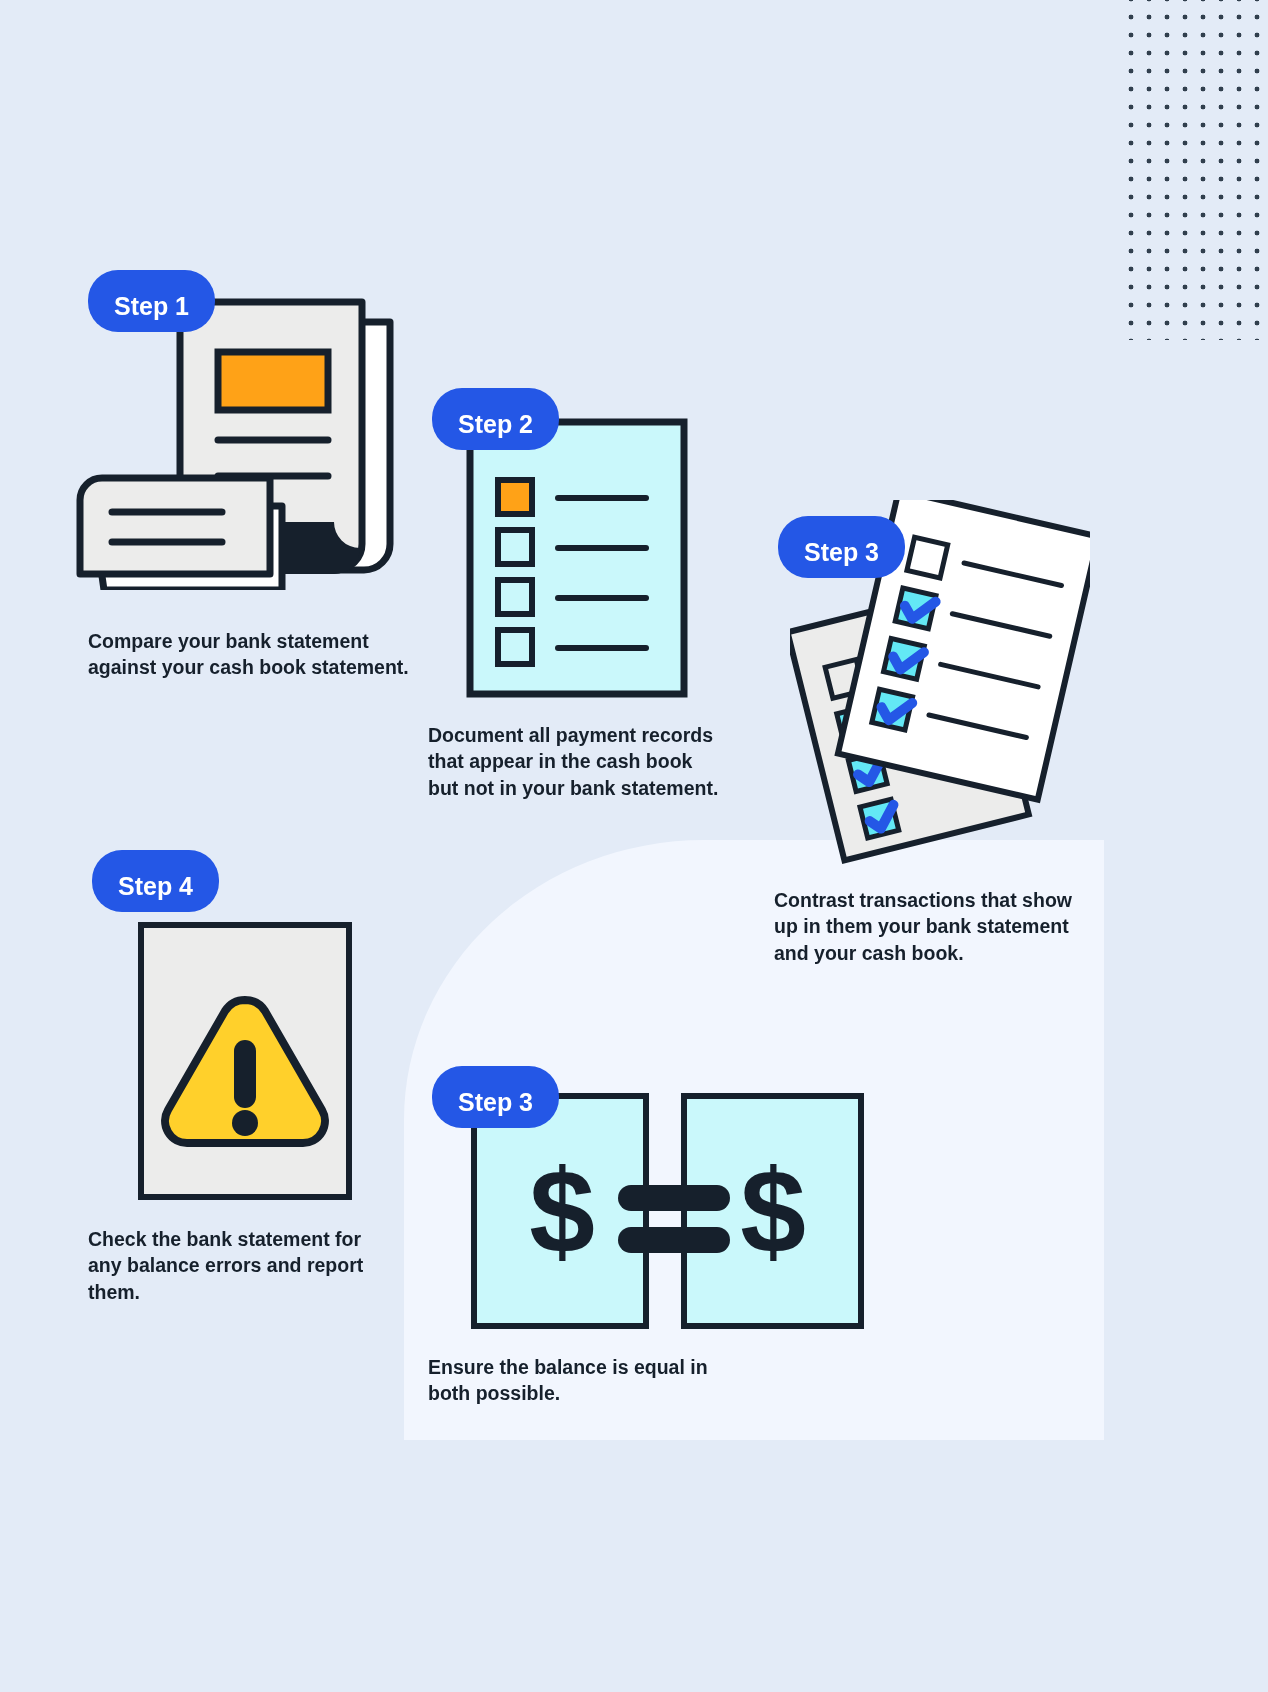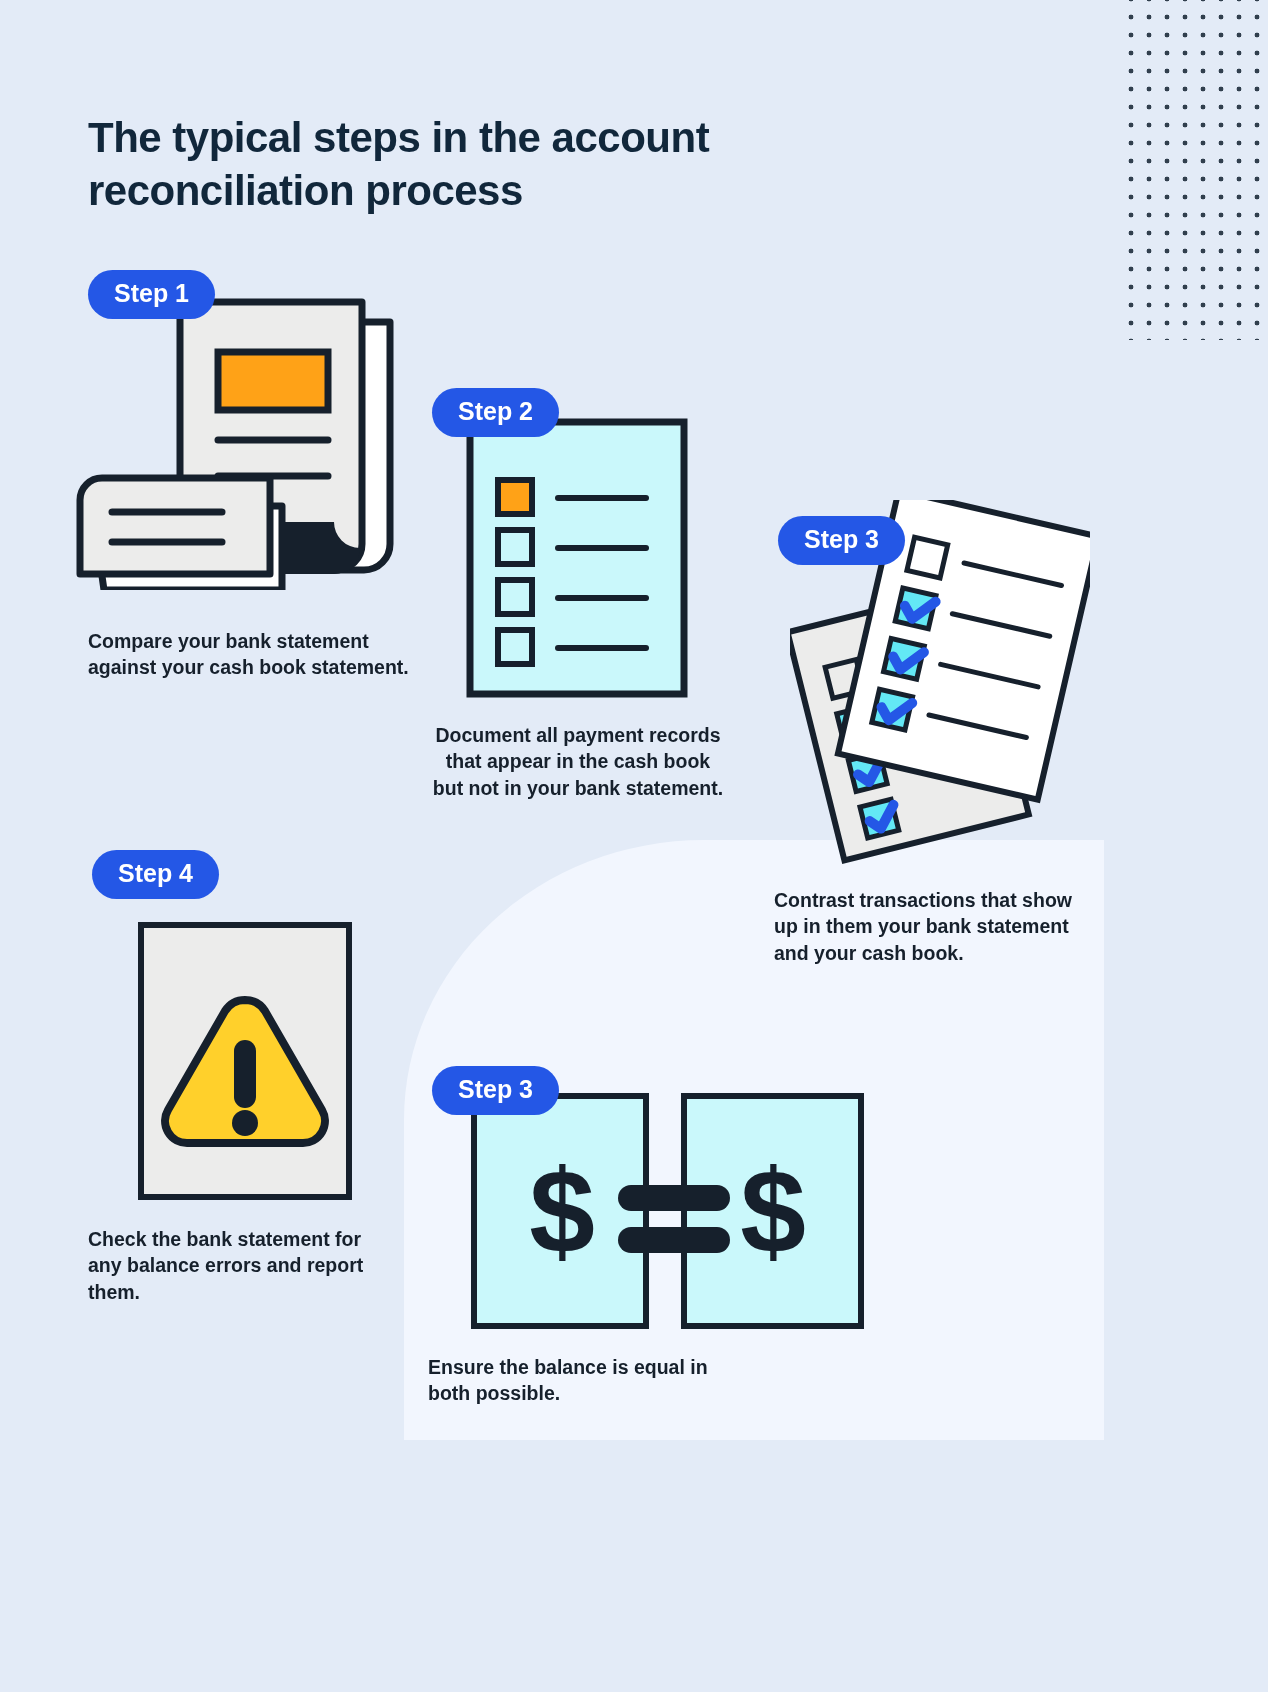--- a/index.html
+++ b/index.html
@@ -34,21 +34,21 @@
     position:absolute;left:88px;top:84px;width:780px;
     font-size:42px;font-weight:bold;line-height:1.25;
     color:#11273b;letter-spacing:-0.5px;z-index:5;
   }
 
   
   .badge{
     position:absolute;z-index:40;
     background:#2457e6;color:#ffffff;
     font-size:25px;font-weight:bold;
-    padding:11px 26px 13px;border-radius:30px;
+    padding:24px 26px 13px;border-radius:30px;
     line-height:1;white-space:nowrap;
   }
 
   
   .caption{
     position:absolute;z-index:30;
     font-size:19.5px;font-weight:bold;line-height:1.35;
     color:#16202c;
   }
 
@@ -60,21 +60,20 @@
   .step{position:absolute;}
 </style>
 </head>
 <body>
 
 <div id="stage">
 
   <div class="bg-blob"></div>
   <div class="dotgrid"></div>
 
-  <h1 class="headline">The typical steps in the account reconciliation process</h1>
 
   <div class="step">
     <div class="art" style="left:70px;top:290px;">
       <svg width="330" height="300" viewBox="0 0 330 300">
 
         <path d="M290 32 h30 v222 a26 26 0 0 1 -26 26 h-30 a26 26 0 0 0 26 -26z" fill="#ffffff" stroke="#16202c" stroke-width="7" stroke-linejoin="round"></path>
 
         <path d="M110 12 H292 V254 a26 26 0 0 1 -26 26 H110 Z" fill="#ececeb" stroke="#16202c" stroke-width="7" stroke-linejoin="round"></path>
 
         <rect x="148" y="62" width="110" height="58" fill="#ffa217" stroke="#16202c" stroke-width="7"></rect>
@@ -107,21 +106,21 @@
         <line x1="92" y1="130" x2="180" y2="130" stroke="#16202c" stroke-width="6" stroke-linecap="round"></line>
 
         <rect x="32" y="162" width="34" height="34" fill="#caf8fb" stroke="#16202c" stroke-width="6"></rect>
         <line x1="92" y1="180" x2="180" y2="180" stroke="#16202c" stroke-width="6" stroke-linecap="round"></line>
 
         <rect x="32" y="212" width="34" height="34" fill="#caf8fb" stroke="#16202c" stroke-width="6"></rect>
         <line x1="92" y1="230" x2="180" y2="230" stroke="#16202c" stroke-width="6" stroke-linecap="round"></line>
       </svg>
     </div>
     <div class="badge" style="left:432px;top:388px;">Step 2</div>
-    <div class="caption" style="left:428px;top:722px;width:300px;text-align:center;">Document all payment records that appear in the cash book but not in your bank statement.</div>
+    <div class="caption" style="left:428px;top:722px;width:300px;">Document all payment records that appear in the cash book but not in your bank statement.</div>
   </div>
 
   <div class="step">
     <div class="art" style="left:790px;top:500px;">
       <svg width="300" height="370" viewBox="0 0 300 370">
 
         <g transform="rotate(-14 120 210)">
           <rect x="20" y="105" width="190" height="235" fill="#ececeb" stroke="#16202c" stroke-width="6"></rect>
           <rect x="48" y="148" width="32" height="32" fill="#ececeb" stroke="#16202c" stroke-width="5"></rect>
           <g>

